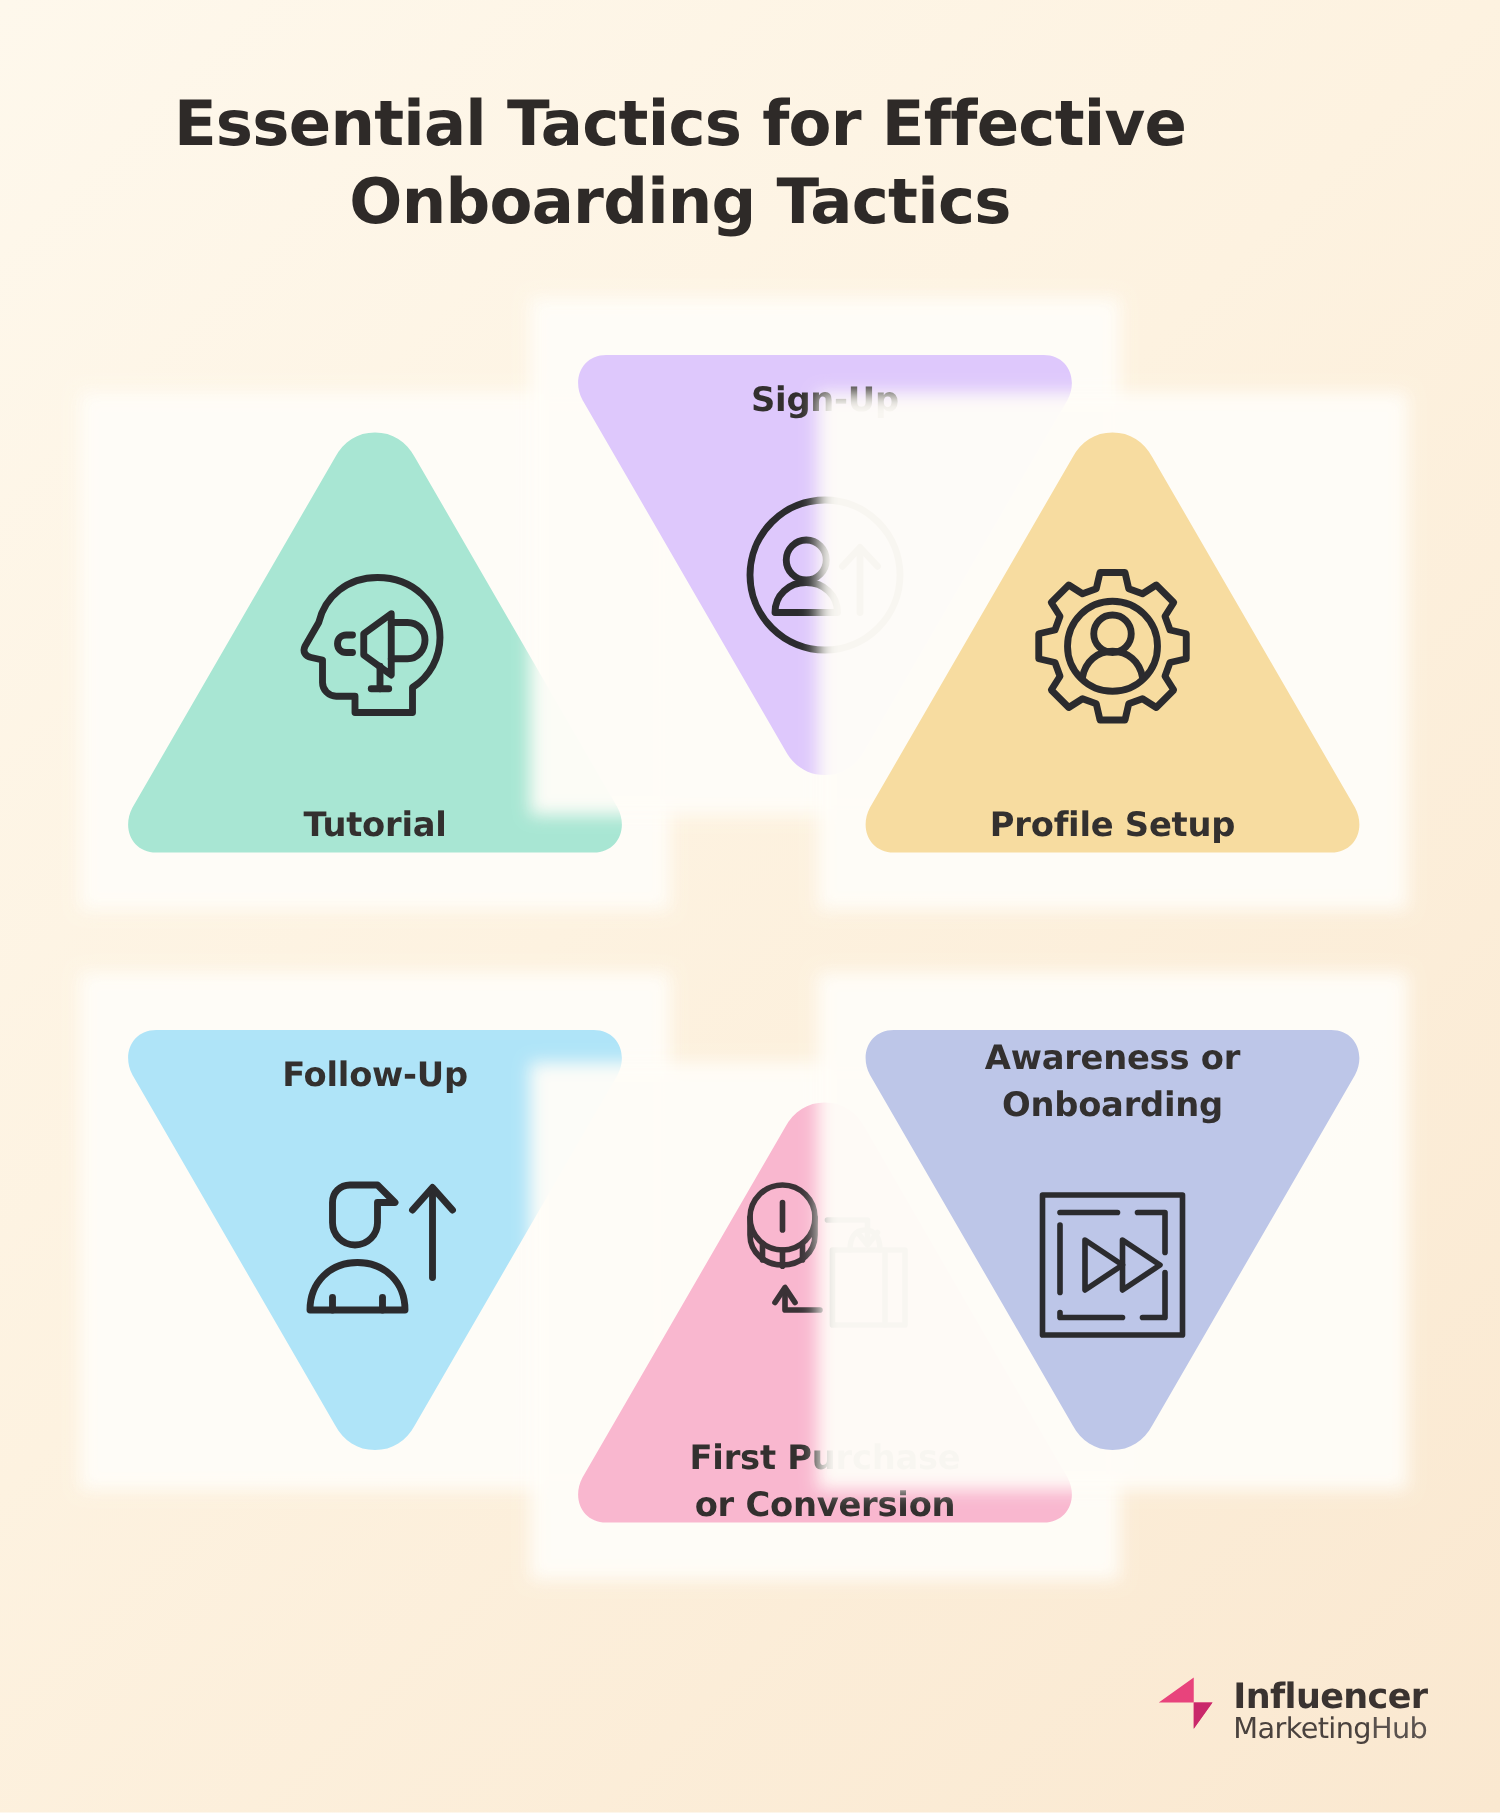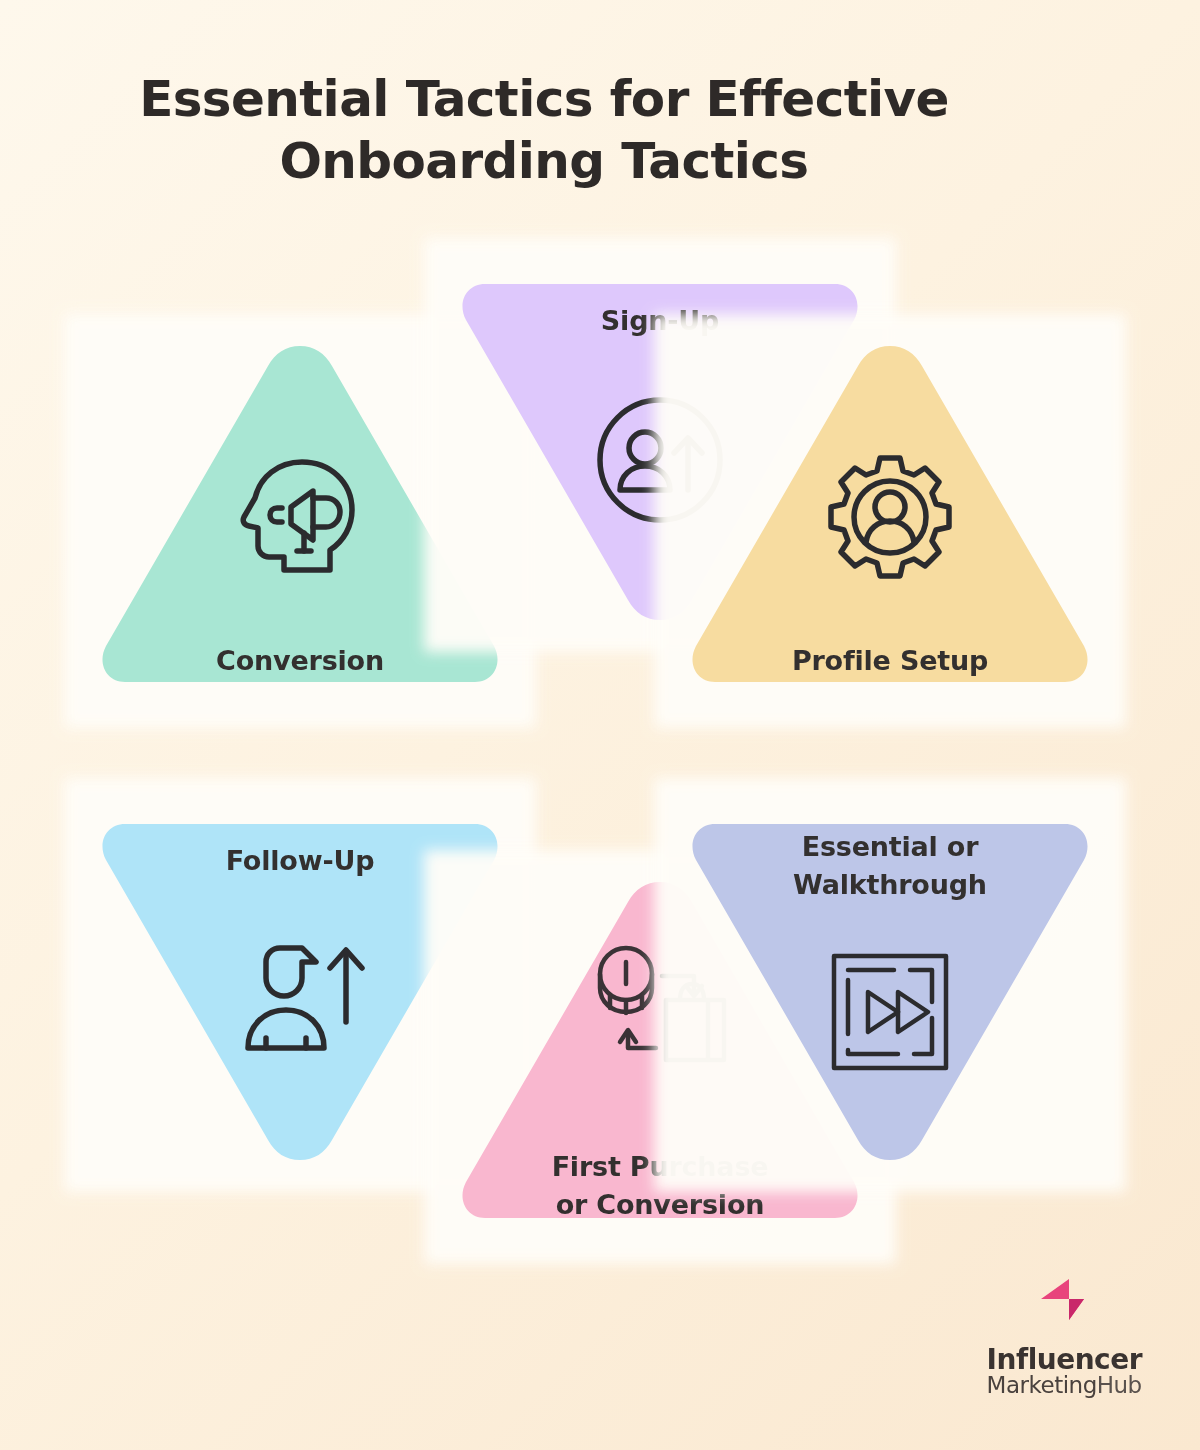--- a/index.html
+++ b/index.html
@@ -107,21 +107,20 @@
   .pos-tutorial    { left: 620px; top: 540px; }
 
   
   .logo {
     position: absolute;
     right: 58px;
     bottom: 52px;
     display: flex;
     align-items: center;
     gap: 10px;
-    flex-direction: column;
   }
   .logo-mark { flex: none; }
   .logo-text {
     display: flex;
     flex-direction: column;
     line-height: 1.04;
   }
   .logo-line1 {
     font-family: "DejaVu Sans", sans-serif;
     font-weight: bold;
@@ -162,21 +161,21 @@
     <div class="icon">
       <svg width="132" height="132" viewBox="0 0 132 132" fill="none" stroke="#2B2B2E" stroke-width="5.5" stroke-linecap="round" stroke-linejoin="round">
         <path d="M96 120 L96 100 C110 91 118 76 118 60 C118 32 96 12 68 12 C44 12 26 27 21 48 L10 67 C8 71 10 75 15 76 L24 78 L24 96 C24 102 29 107 35 107 L50 107 L50 120 Z"></path>
         <path d="M79 41 L57 57 L57 74 L79 90 Z"></path>
         <path d="M79 48 L92 48 C100 48 106 54 106 62 C106 70 100 77 92 77 L79 77"></path>
         <path d="M48 58 L43 58 C39 58 36 61 36 65 C36 69 39 72 43 72 L48 72"></path>
         <path d="M70 83 L70 101"></path>
         <path d="M63 101 L77 101"></path>
       </svg>
     </div>
-    <div class="label">Conversion</div>
+    <div class="label">Tutorial</div>
   </div>
 
   <div class="cell down pos-signup">
     <div class="halo">
       <svg width="472" height="414" viewBox="0 0 472 414">
         <path d="M236 386 C220 386 208 378 200 364 L20 52 C10 34 20 12 42 12 L430 12 C452 12 462 34 452 52 L272 364 C264 378 252 386 236 386 Z" fill="#FFFDF8"></path>
       </svg>
     </div>
     <div class="tri">
       <svg width="420" height="366" viewBox="0 0 420 366">
@@ -288,22 +287,22 @@
     </div>
     <div class="icon">
       <svg width="124" height="124" viewBox="0 0 124 124" fill="none" stroke="#2B2B2E" stroke-width="4.5" stroke-linecap="round" stroke-linejoin="round">
         <rect x="6" y="6" width="112" height="112"></rect>
         <path d="M20 20 L104 20 L104 104 L20 104 Z" stroke-dasharray="54 16" stroke-dashoffset="8"></path>
         <path d="M40 42 L70 62 L40 82 Z"></path>
         <path d="M70 42 L100 62 L70 82 Z"></path>
       </svg>
     </div>
     <div class="label">
-      <div>Essential or</div>
-      <div>Walkthrough</div>
+      <div>Awareness or</div>
+      <div>Onboarding</div>
     </div>
   </div>
 
 </div>
 
 <div class="logo">
   <div class="logo-mark">
     <svg width="54" height="54" viewBox="0 0 54 54">
       <path d="M4 22 L32 2 L32 22 L47 22 L32 43 L32 22 Z" fill="#E8437C"></path>
       <path d="M32 22 L47 22 L32 43 Z" fill="#C9286A"></path>

